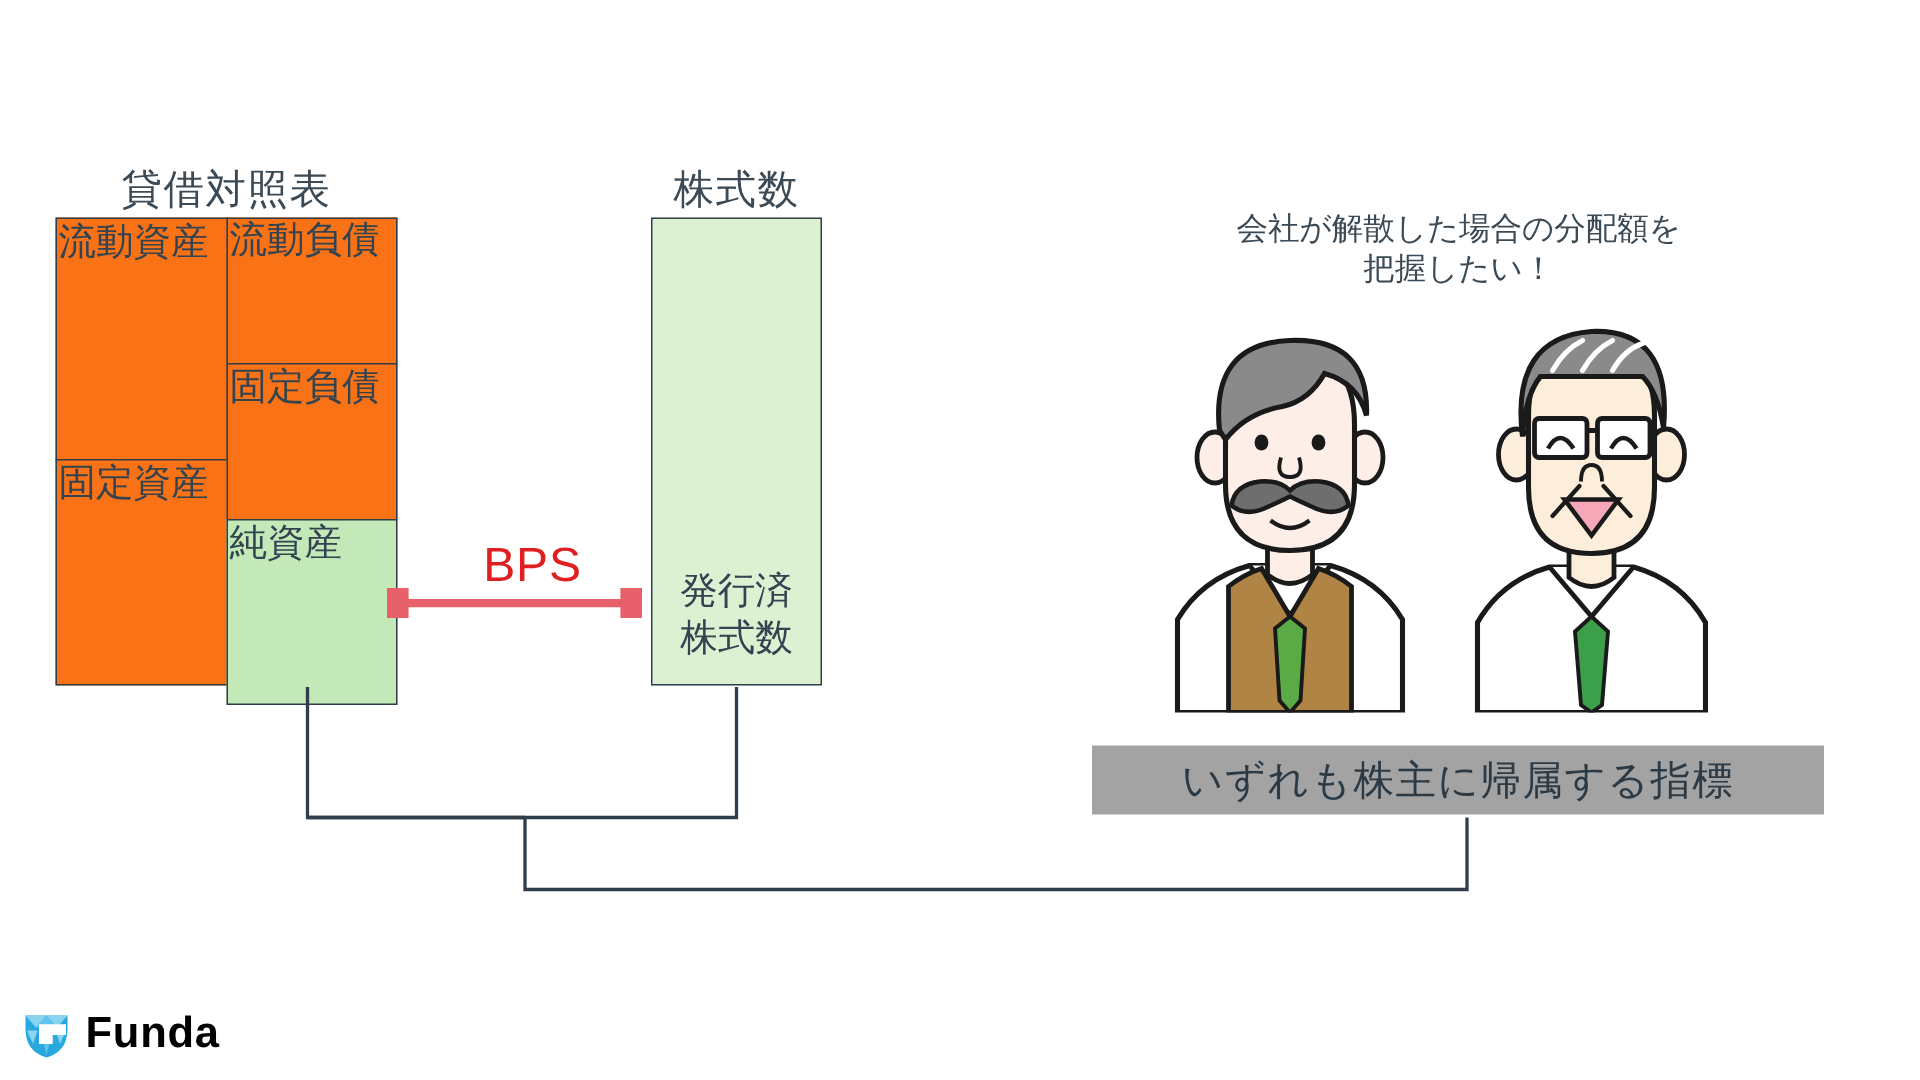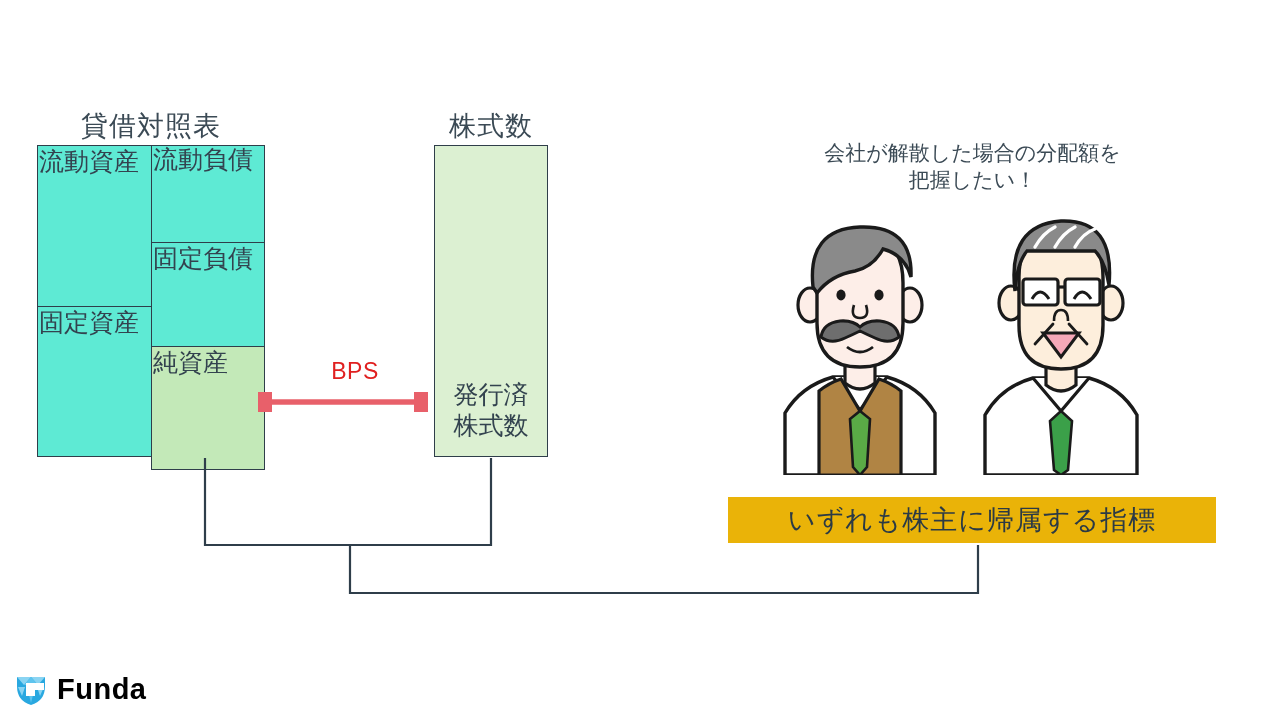--- a/index.html
+++ b/index.html
@@ -23,51 +23,51 @@
   .bs-wrap{position:absolute;left:37px;top:145px;width:228px;height:312px;}
   .cell{
     position:absolute;box-sizing:border-box;
     border:1.6px solid #2f3e4a;
     font-size:25px;color:#33434f;
     padding-top:2px;text-align:left;
     line-height:1.08;
     white-space:nowrap;
   }
   .cell span{display:block;padding-left:1px;}
-  .fill-blue{background:#5eead4;}
+  .fill-blue{background:#f97316;}
   .fill-green{background:#c3e9b8;}
 
   
   .shares-box{
     position:absolute;left:434px;top:145px;width:114px;height:312px;
     box-sizing:border-box;border:1.8px solid #2f3e4a;background:#dcf0d2;
   }
   .shares-label{
     position:absolute;left:0;right:0;bottom:16px;
     font-size:25px;color:#33434f;text-align:center;line-height:1.22;
   }
 
   
   .bps-text{
     position:absolute;left:310px;top:358px;width:90px;
-    font-size:23px;color:#e02020;font-weight:400;text-align:center;
+    font-size:32px;color:#e02020;font-weight:400;text-align:center;
     letter-spacing:0.5px;
   }
   .bps-arrow{position:absolute;left:258px;top:392px;width:170px;height:20px;}
 
   
   .headline{
     position:absolute;left:715px;top:140px;width:515px;
     font-size:21px;line-height:1.28;color:#3b4a55;text-align:center;
   }
 
   
   .banner{
     position:absolute;left:728px;top:497px;width:488px;height:46px;
-    background:#eab308;display:flex;align-items:center;justify-content:center;
+    background:#a3a3a3;display:flex;align-items:center;justify-content:center;
   }
   .banner-text{font-size:27px;color:#2b3a45;letter-spacing:1px;white-space:nowrap;}
 
   
   .connectors{position:absolute;left:0;top:0;width:1280px;height:720px;pointer-events:none;}
 
   
   .people{position:absolute;left:755px;top:205px;width:430px;height:270px;}
 
   

